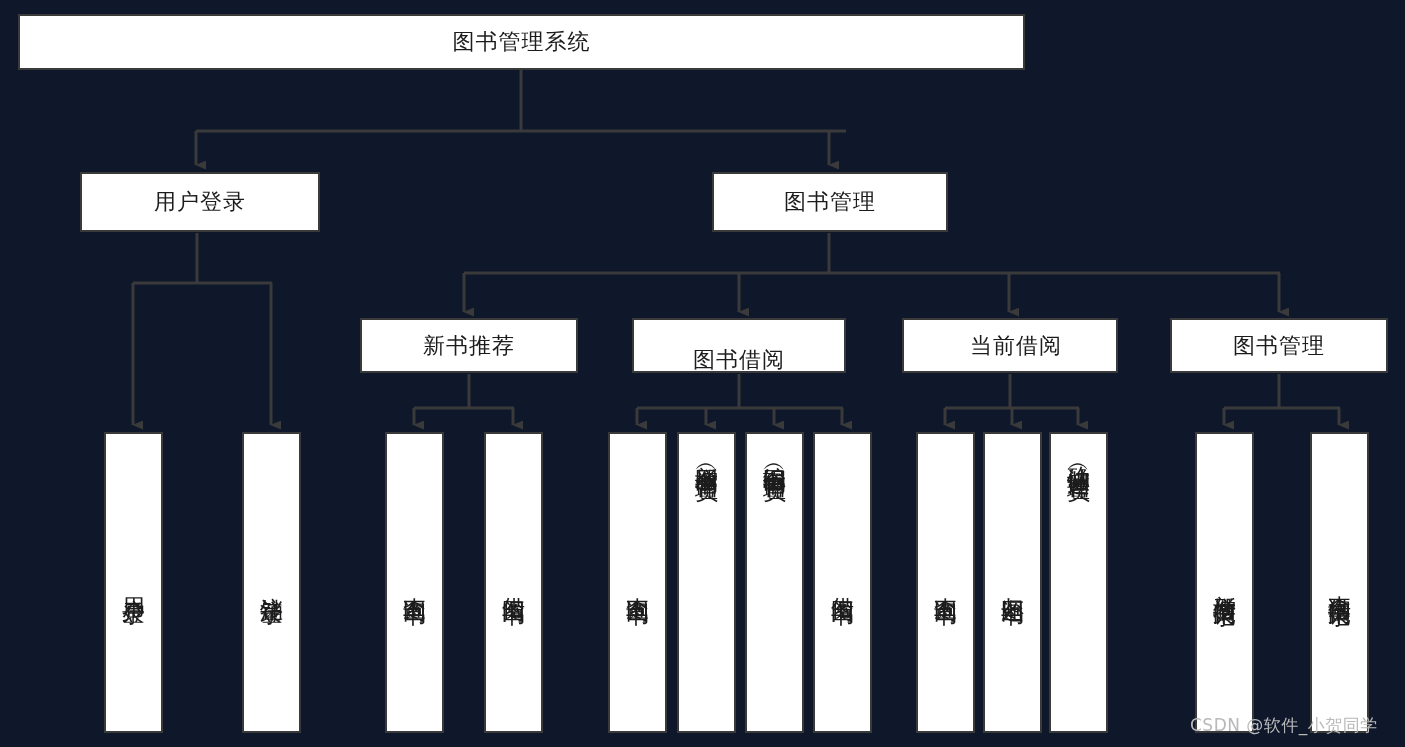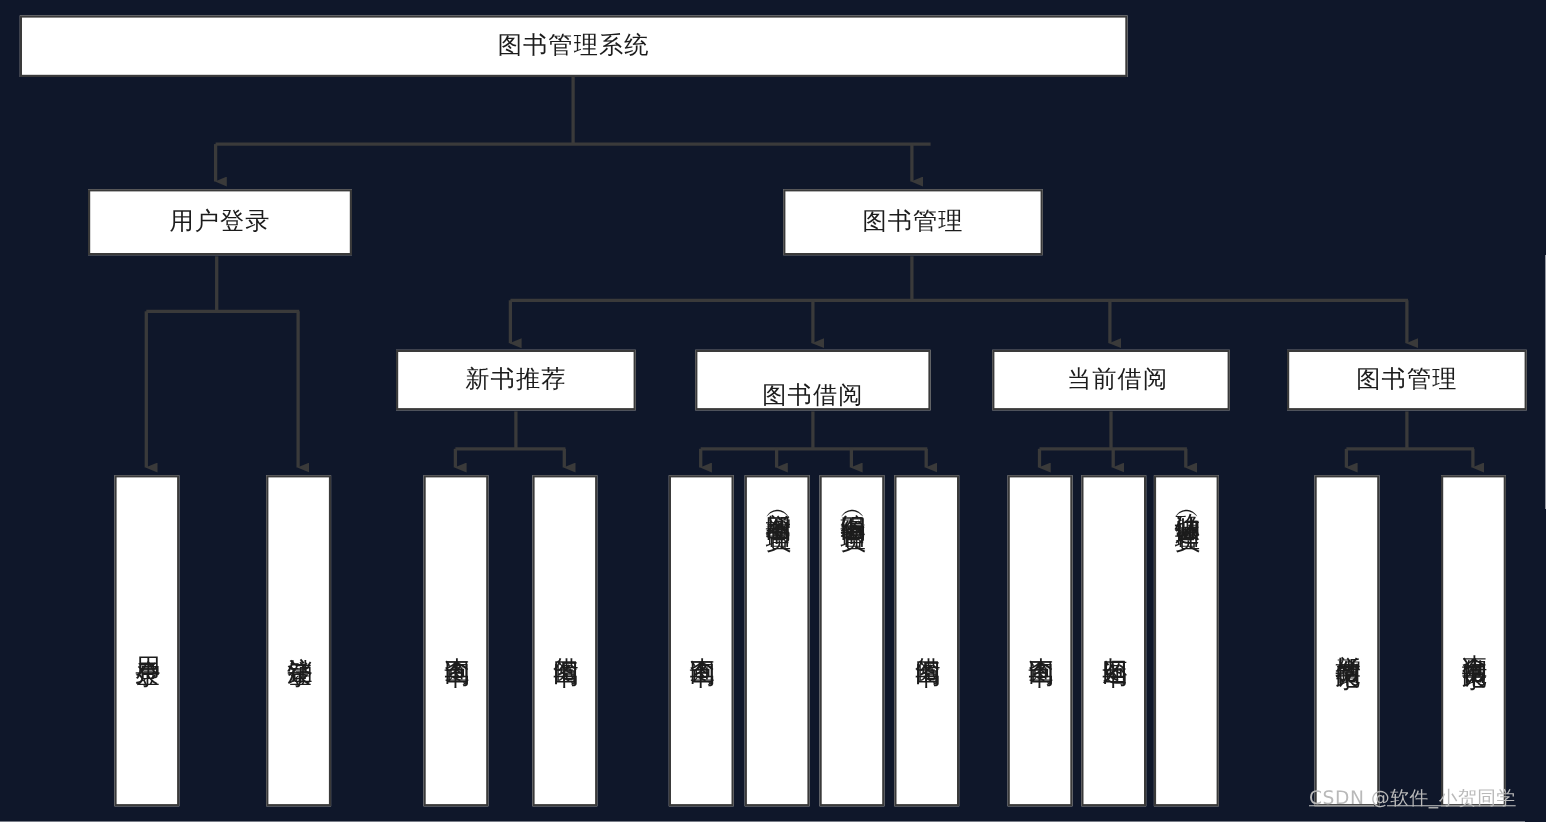--- a/index.html
+++ b/index.html
@@ -60,21 +60,20 @@
     padding-top: 0;
   }
   #watermark {
     position: absolute;
     left: 1190px;
     top: 714px;
     font-size: 17px;
     color: #b9b9b9;
     white-space: nowrap;
     letter-spacing: 0.5px;
-    text-decoration: underline;
   }
 </style>
 </head>
 <body>
 
 <div id="canvas">
 
   <svg class="wires" viewBox="0 0 1405 747">
     <defs>
       <marker id="arw" markerWidth="10" markerHeight="11" refX="4.5" refY="10.2" orient="auto" markerUnits="userSpaceOnUse">

